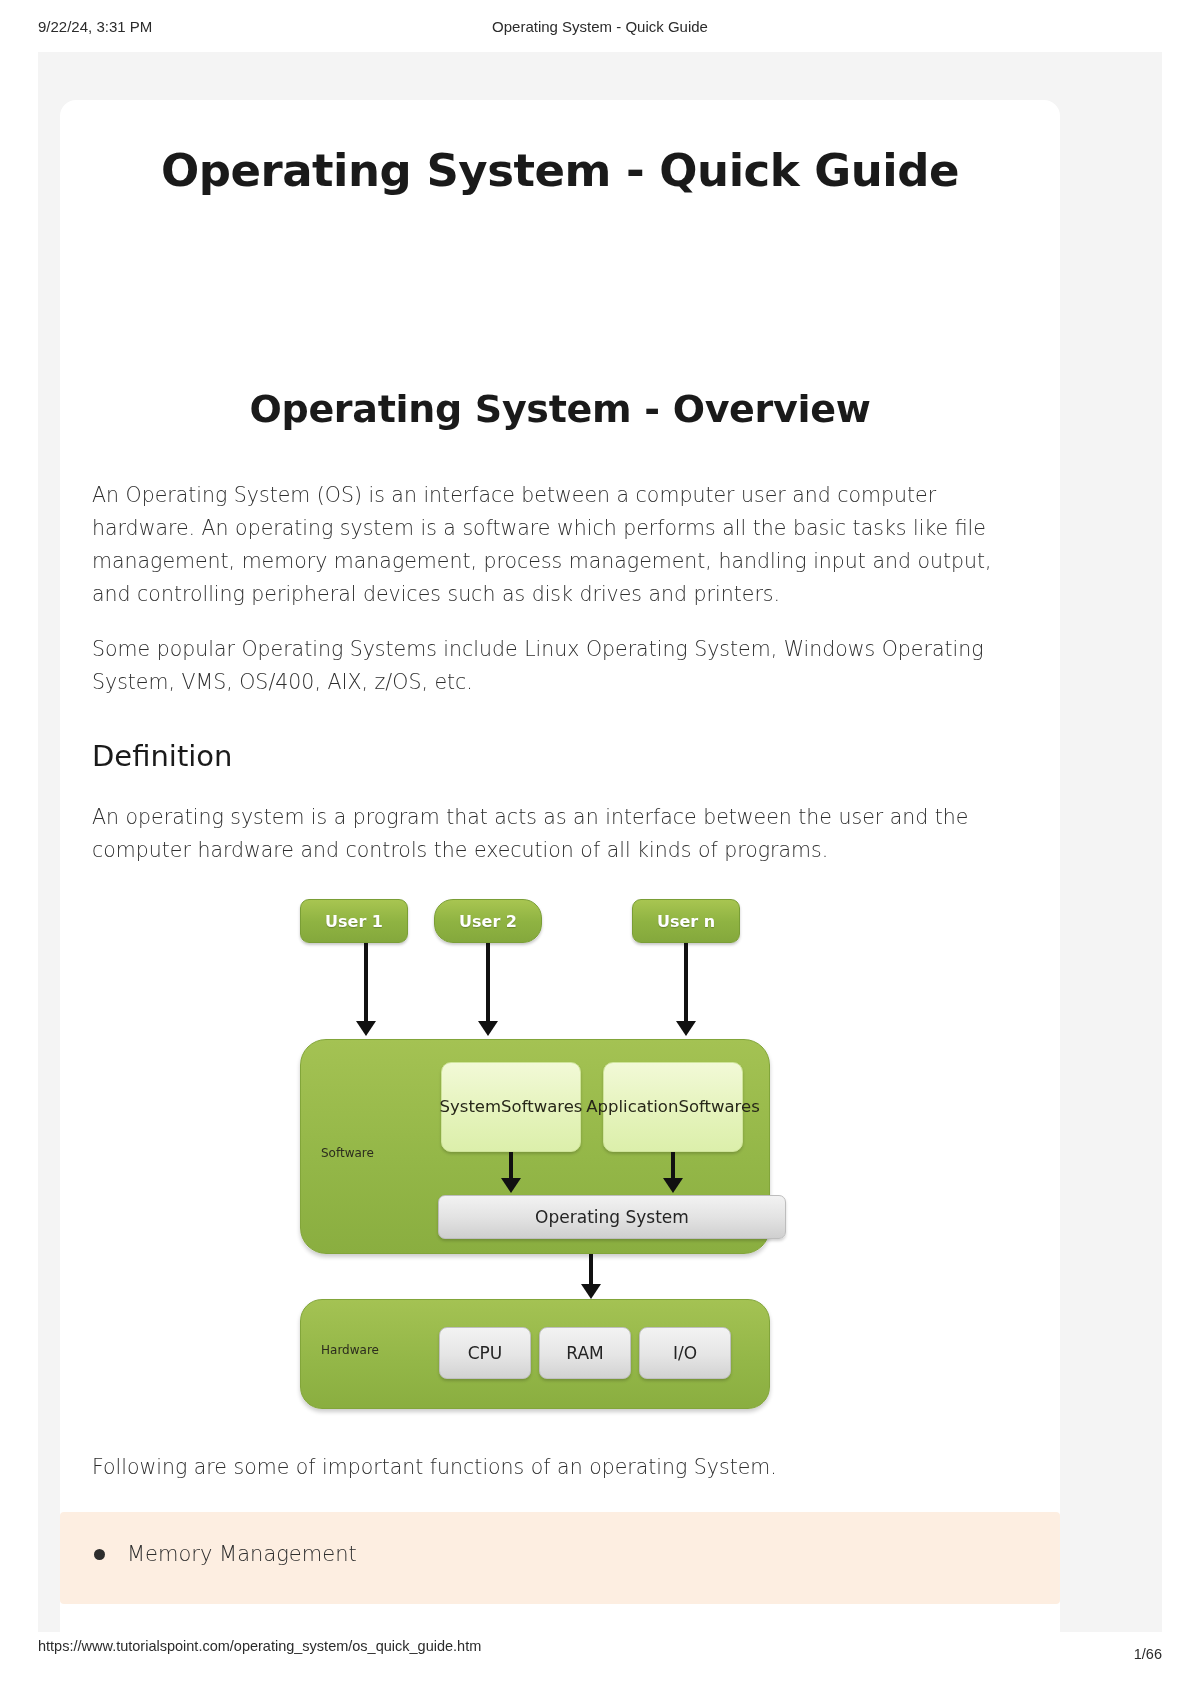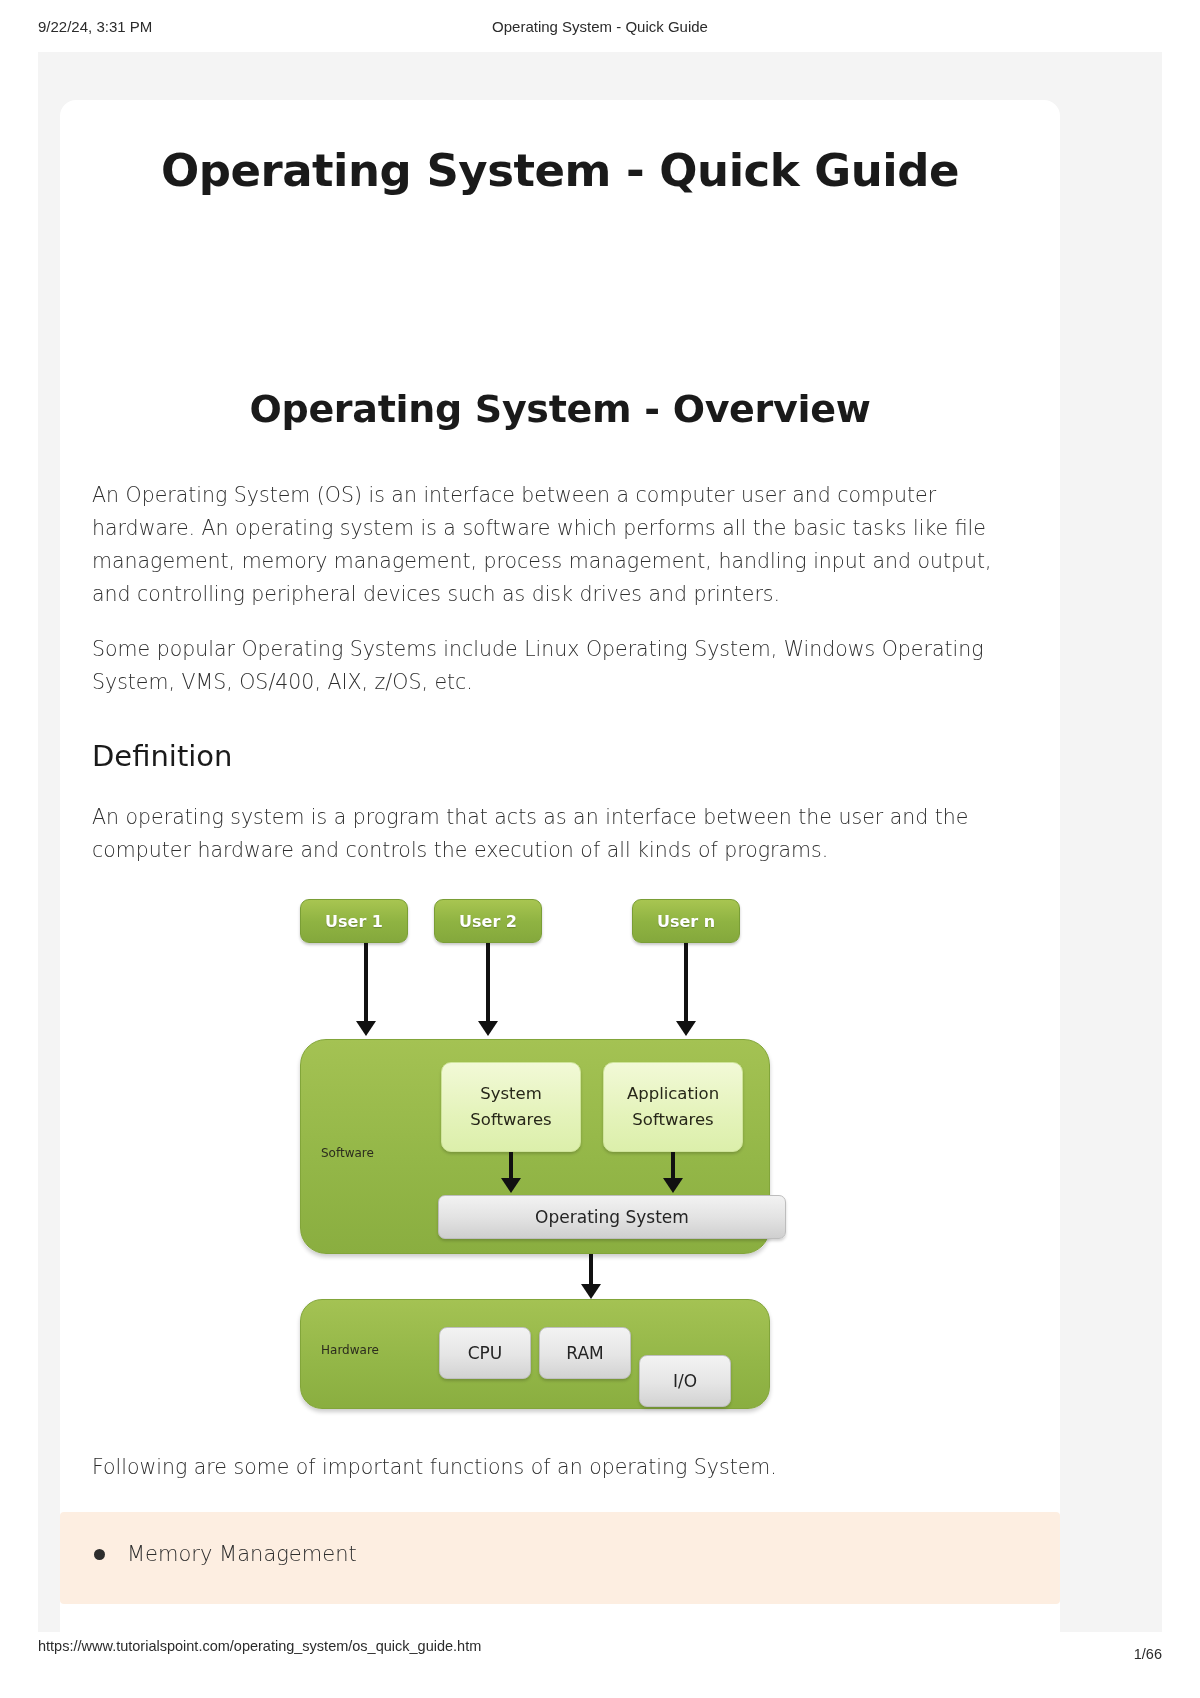--- a/index.html
+++ b/index.html
@@ -158,21 +158,21 @@
     color: #ffffff;
     font-family: "DejaVu Sans", sans-serif;
     font-size: 16px;
     font-weight: 700;
     display: flex;
     align-items: center;
     justify-content: center;
     text-shadow: 0 1px 1px rgba(0,0,0,0.25);
   }
   .user-box.u1 { left: 0;  top: 0; }
-  .user-box.u2 { left: 134px; top: 0; }
+  .user-box.u2 { left: 134px; top: 0; border-radius: 19px; }
   .user-box.un { left: 332px; top: 0; }
 
   .arrow-v {
     position: absolute;
     width: 4px;
     background: #111111;
   }
   .arrow-head {
     position: absolute;
     width: 0; height: 0;
@@ -203,21 +203,21 @@
 
   .soft-box {
     position: absolute;
     width: 140px;
     height: 90px;
     border-radius: 10px;
     background: linear-gradient(180deg, #f2f9d7 0%, #e4f3ba 60%, #dcefab 100%);
     border: 1px solid #cfe49a;
     box-shadow: 0 2px 3px rgba(0,0,0,0.18);
     display: flex;
-    flex-direction: column;
+    flex-direction: row;
     align-items: center;
     justify-content: center;
     font-family: "DejaVu Sans", sans-serif;
     font-size: 16.5px;
     color: #272719;
     line-height: 26px;
     text-align: center;
   }
   .soft-box.sys { left: 140px; top: 22px; }
   .soft-box.app { left: 302px; top: 22px; }
@@ -265,21 +265,21 @@
     box-shadow: 0 2px 3px rgba(0,0,0,0.18);
     display: flex;
     align-items: center;
     justify-content: center;
     font-family: "DejaVu Sans", sans-serif;
     font-size: 17px;
     color: #242424;
   }
   .hw-box.b1 { left: 138px; }
   .hw-box.b2 { left: 238px; }
-  .hw-box.b3 { left: 338px; margin-top: 28px; }
+  .hw-box.b3 { left: 338px; }
 
   
   .func-box {
     margin-top: 28px;
     background: #fdeee1;
     border-radius: 4px;
     padding: 26px 0 26px 0;
     min-height: 92px;
   }
   .func-item {

